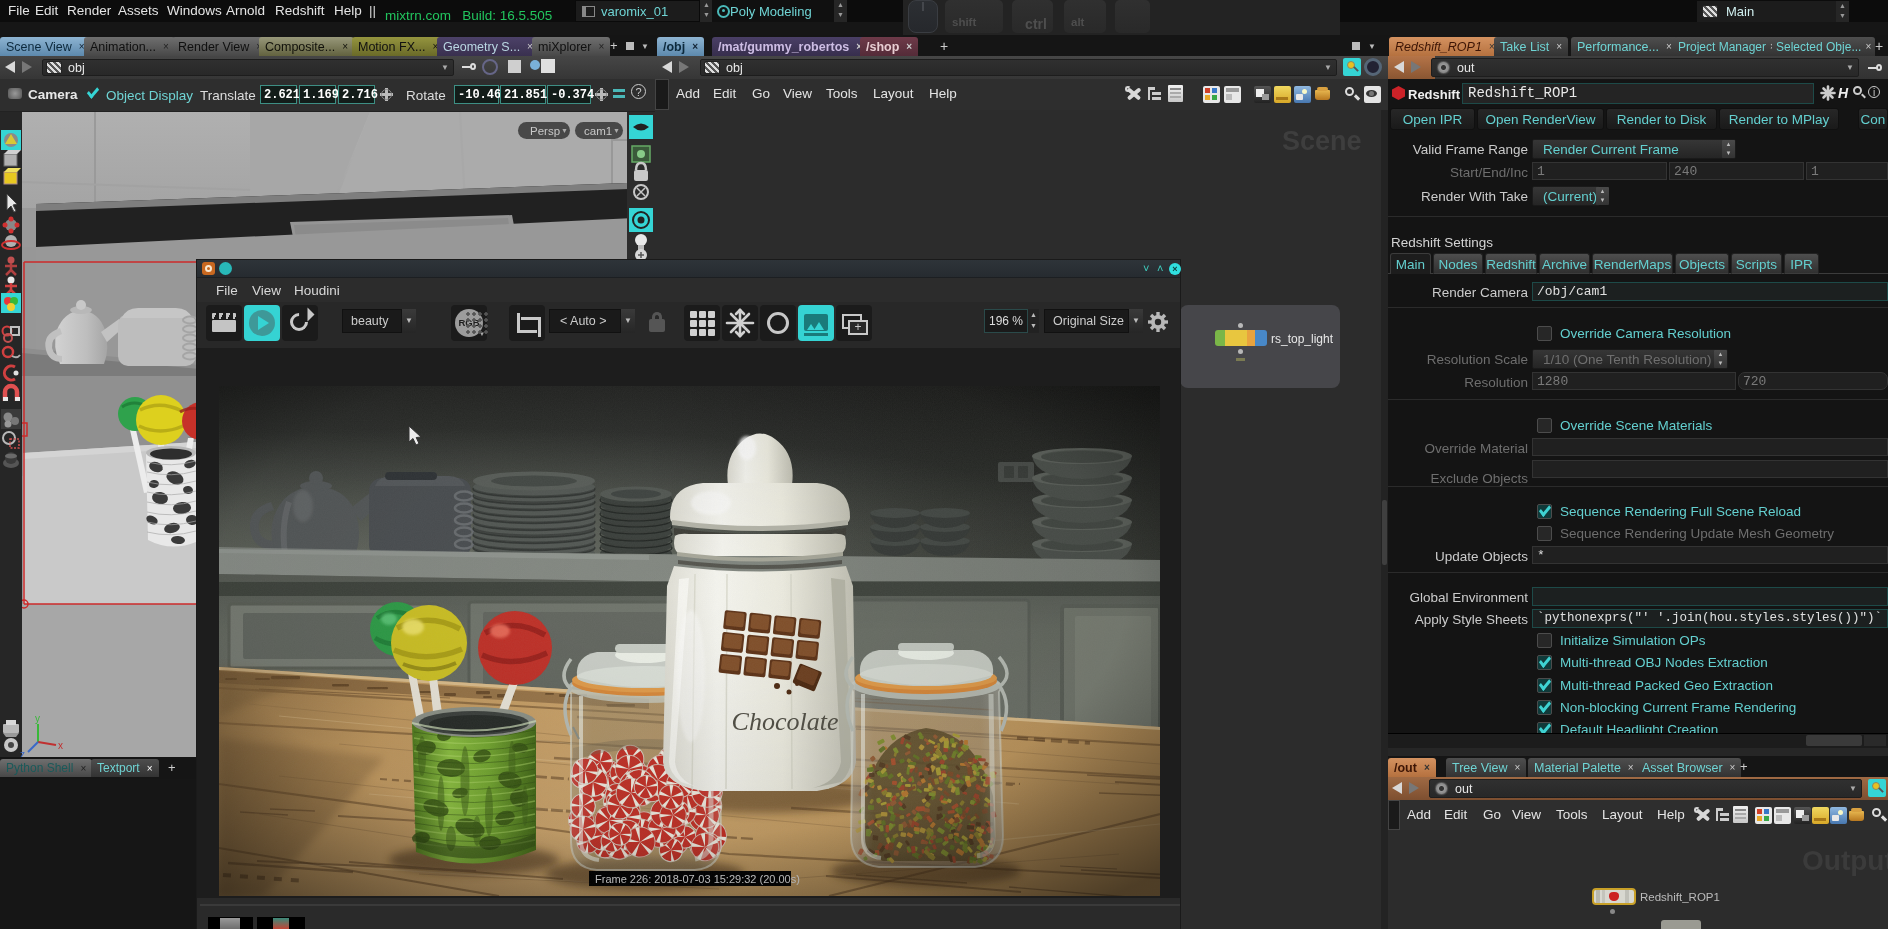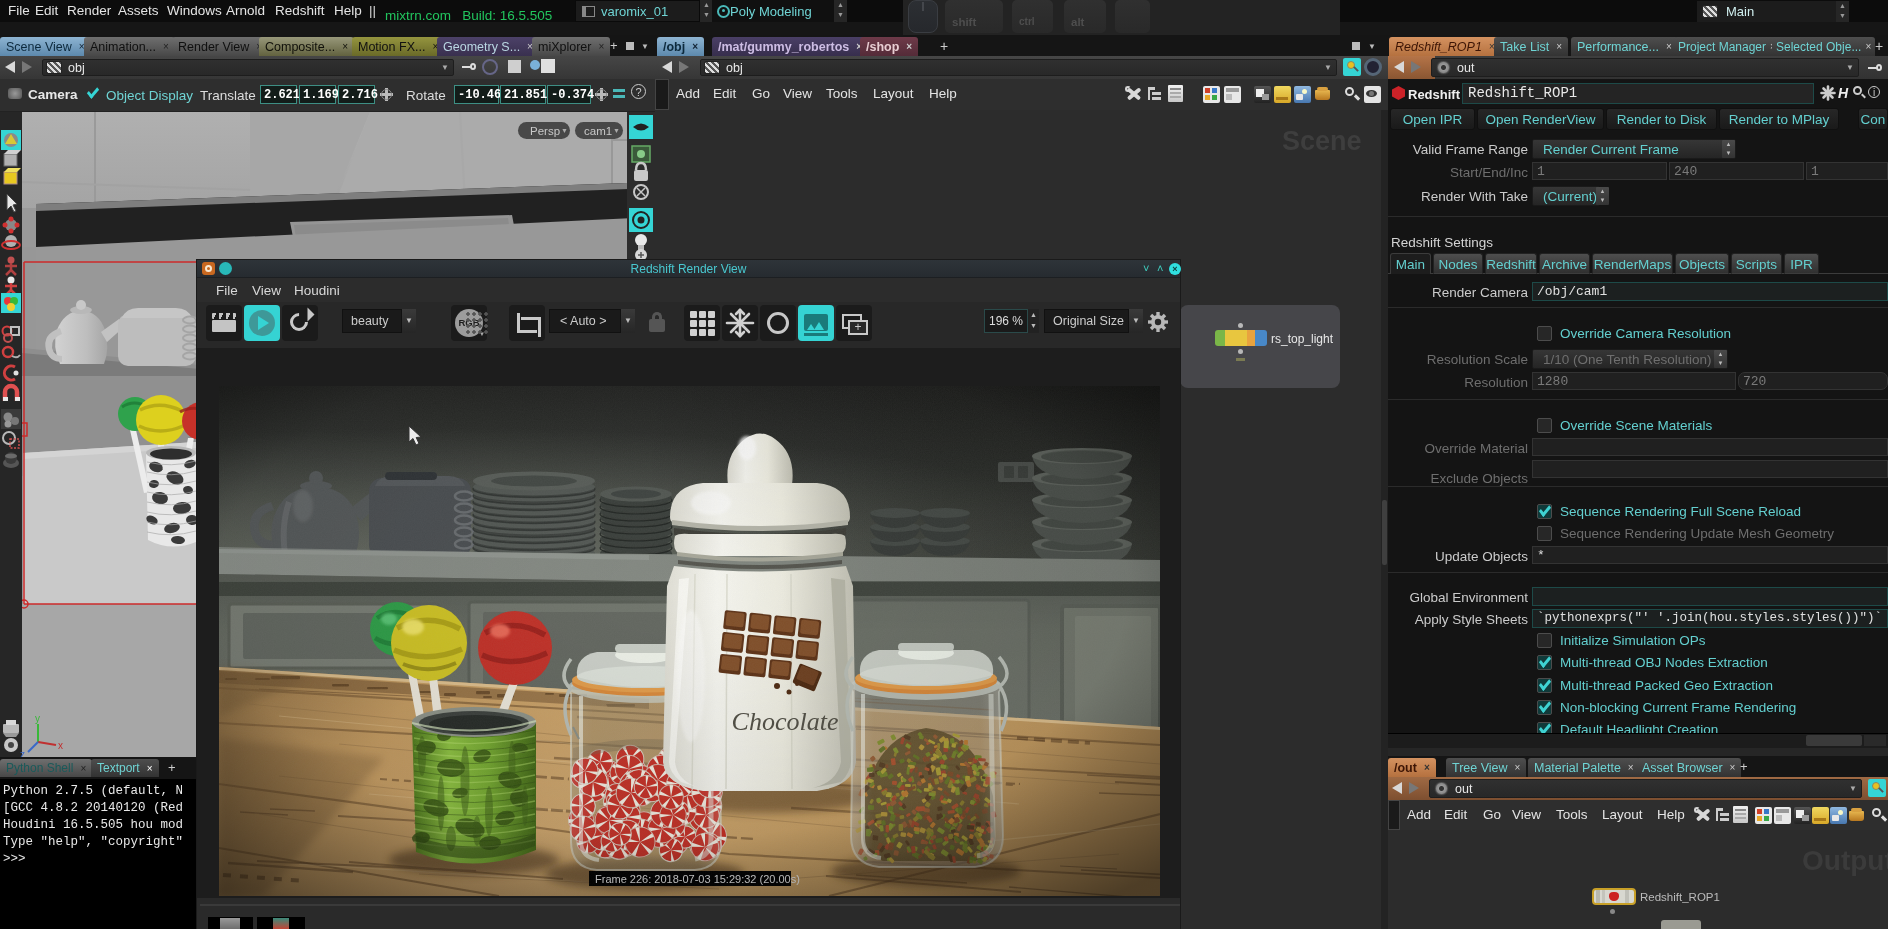--- a/index.html
+++ b/index.html
@@ -65,21 +65,21 @@
         <span style="position:absolute;left:2.5px;top:2.5px;width:3px;height:3px;background:#4ab8b8;border-radius:50%;"></span>
       </span>
 <span class="cyan" style="font-size:13px;margin-left:0;">Poly Modeling</span>
     </div>
 <div class="abs" style="left:834px;top:0;width:13px;height:22px;background:#262626;color:#999;font-size:7px;text-align:center;line-height:10px;">▲<br>▼</div>
 
 <div class="abs" style="left:903px;top:0;width:437px;height:40px;background:#232323;"></div>
 <div class="abs" style="left:908px;top:0;width:30px;height:33px;background:linear-gradient(#2c2f33,#26282c);border-radius:8px;border:1px solid #3a3d42;"></div>
 <div class="abs" style="left:922px;top:2px;width:2px;height:9px;background:#44474c;"></div>
 <div class="abs" style="left:945px;top:0;width:58px;height:33px;background:linear-gradient(#303030,#292929);border-radius:5px;color:#4e4e4e;font-size:11.5px;font-weight:bold;padding:16px 0 0 7px;">shift</div>
-<div class="abs" style="left:1012px;top:0;width:41px;height:33px;background:linear-gradient(#303030,#292929);border-radius:5px;color:#4e4e4e;font-size:10px;font-weight:bold;padding:16px 0 0 7px;">ctrl</div>
+<div class="abs" style="left:1012px;top:0;width:41px;height:33px;background:linear-gradient(#303030,#292929);border-radius:5px;color:#4e4e4e;font-size:14px;font-weight:bold;padding:16px 0 0 7px;text-align:center;">ctrl</div>
 <div class="abs" style="left:1064px;top:0;width:42px;height:33px;background:linear-gradient(#303030,#292929);border-radius:5px;color:#4e4e4e;font-size:11.5px;font-weight:bold;padding:16px 0 0 7px;">alt</div>
 <div class="abs" style="left:1115px;top:0;width:35px;height:33px;background:linear-gradient(#303030,#292929);border-radius:5px;"></div>
 <div class="abs" style="left:1697px;top:1px;width:139px;height:21px;background:#1c1c1c;display:flex;align-items:center;">
 <span style="margin-left:5px;" class="slate"></span>
 <span style="font-size:13px;color:#cfeeee;margin-left:8px;">Main</span>
     </div>
 <div class="abs" style="left:1836px;top:1px;width:13px;height:21px;background:#262626;color:#999;font-size:7px;text-align:center;line-height:10px;">▲<br>▼</div>
 
 <div class="abs" style="left:0;top:35px;width:655px;height:21px;background:#151515;"></div>
 <div class="tab tblue" style="left:0;top:37px;">Scene View<span class="x" style="color:#123;">×</span></div>
@@ -311,25 +311,20 @@
           <text x="58" y="637" fill="#c03030">x</text>
 <line x1="38" y1="630" x2="28" y2="640" stroke="#3868c8" stroke-width="2"></line>
           <text x="20" y="646" fill="#3868c8">z</text>
 </g>
 </svg></div>
 
 <div class="abs" style="left:0;top:757px;width:196px;height:22px;background:#151515;"></div>
 <div class="tab tgray" style="left:0;top:759px;height:18px;font-size:12px;color:#1a5a5a;">Python Shell<span class="x">×</span></div>
 <div class="tab tdark" style="left:91px;top:759px;height:18px;font-size:12px;">Textport<span class="x" style="color:#fff;">×</span></div>
 <div class="abs" style="left:168px;top:760px;color:#ccc;font-size:13px;">+</div>
-<div class="abs" style="left:0;top:779px;width:196px;height:150px;background:#000;color:#e8e8e8;font-family:'Liberation Mono',monospace;font-size:12.5px;line-height:16.9px;padding:4px 0 0 3px;white-space:pre;">Python 2.7.5 (default, N
-[GCC 4.8.2 20140120 (Red
-Houdini 16.5.505 hou mod
-Type "help", "copyright"
-&gt;&gt;&gt;</div>
 
 <div class="abs" style="left:655px;top:35px;width:733px;height:21px;background:#151515;"></div>
 <div class="tab tblue" style="left:657px;top:37px;font-weight:bold;">/obj<span class="x" style="color:#123;">×</span></div>
 <div class="tab" style="left:712px;top:37px;background:linear-gradient(#4a3f66,#372e4d);color:#cdbde4;font-weight:bold;">/mat/gummy_robertos<span class="x" style="color:#ccc;">×</span></div>
 <div class="tab" style="left:860px;top:37px;background:linear-gradient(#6e3a49,#542b38);color:#e8cdd2;font-weight:bold;">/shop<span class="x" style="color:#ccc;">×</span></div>
 <div class="abs" style="left:940px;top:38px;color:#ccc;font-size:14px;">+</div>
 <div class="abs" style="left:1352px;top:42px;width:8px;height:8px;background:#bbb;"></div>
 <div class="abs" style="left:1368px;top:42px;color:#bbb;font-size:8px;">▼</div>
 <div class="abs" style="left:655px;top:56px;width:733px;height:23px;background:linear-gradient(#464646,#363636);"></div>
 <div class="arr arrL" style="left:662px;top:61px;"></div>
@@ -618,21 +613,20 @@
 <div class="abs" style="left:1610px;top:909px;width:5px;height:5px;background:#888;border-radius:50%;"></div>
 <div class="abs" style="left:1661px;top:920px;width:40px;height:9px;background:#9a9a92;border-radius:3px 3px 0 0;"></div>
 
 <div class="abs" style="left:196px;top:259px;width:985px;height:670px;background:#2a2a2a;border:1px solid #1a1a1a;" id="rswin">
 
  <div class="abs" style="left:0;top:0;width:983px;height:18px;background:linear-gradient(#2e3439,#262b30);border-bottom:1px solid #1c1f22;"></div>
  <div class="abs" style="left:5px;top:2px;width:13px;height:13px;background:#c86820;border-radius:3px;">
         <span style="position:absolute;left:3px;top:3px;width:7px;height:7px;border:2px solid #f8e8d0;border-radius:50%;box-sizing:border-box;"></span>
       </div>
  <div class="abs" style="left:22px;top:2px;width:13px;height:13px;background:#28b8b8;border-radius:50%;"></div>
- <div class="abs" style="left:0;top:2px;width:983px;text-align:center;color:#49c8d0;font-size:12px;">Redshift Render View</div>
  <div class="abs" style="left:946px;top:2px;color:#3fd2c2;font-size:11px;">˅</div>
  <div class="abs" style="left:960px;top:2px;color:#3fd2c2;font-size:11px;">˄</div>
  <div class="abs" style="left:972px;top:3px;width:12px;height:12px;background:#30e0e0;border-radius:50%;color:#103a3a;font-size:9px;font-weight:bold;text-align:center;line-height:12px;">×</div>
 
  <div class="abs" style="left:0;top:18px;width:983px;height:24px;background:#2c2c2c;"></div>
  <div class="abs" style="left:19px;top:23px;color:#d8d8d8;font-size:13.5px;">File</div>
  <div class="abs" style="left:55px;top:23px;color:#d8d8d8;font-size:13.5px;">View</div>
  <div class="abs" style="left:97px;top:23px;color:#d8d8d8;font-size:13.5px;">Houdini</div>
 
  <div class="abs" style="left:0;top:42px;width:983px;height:46px;background:#282828;"></div>

